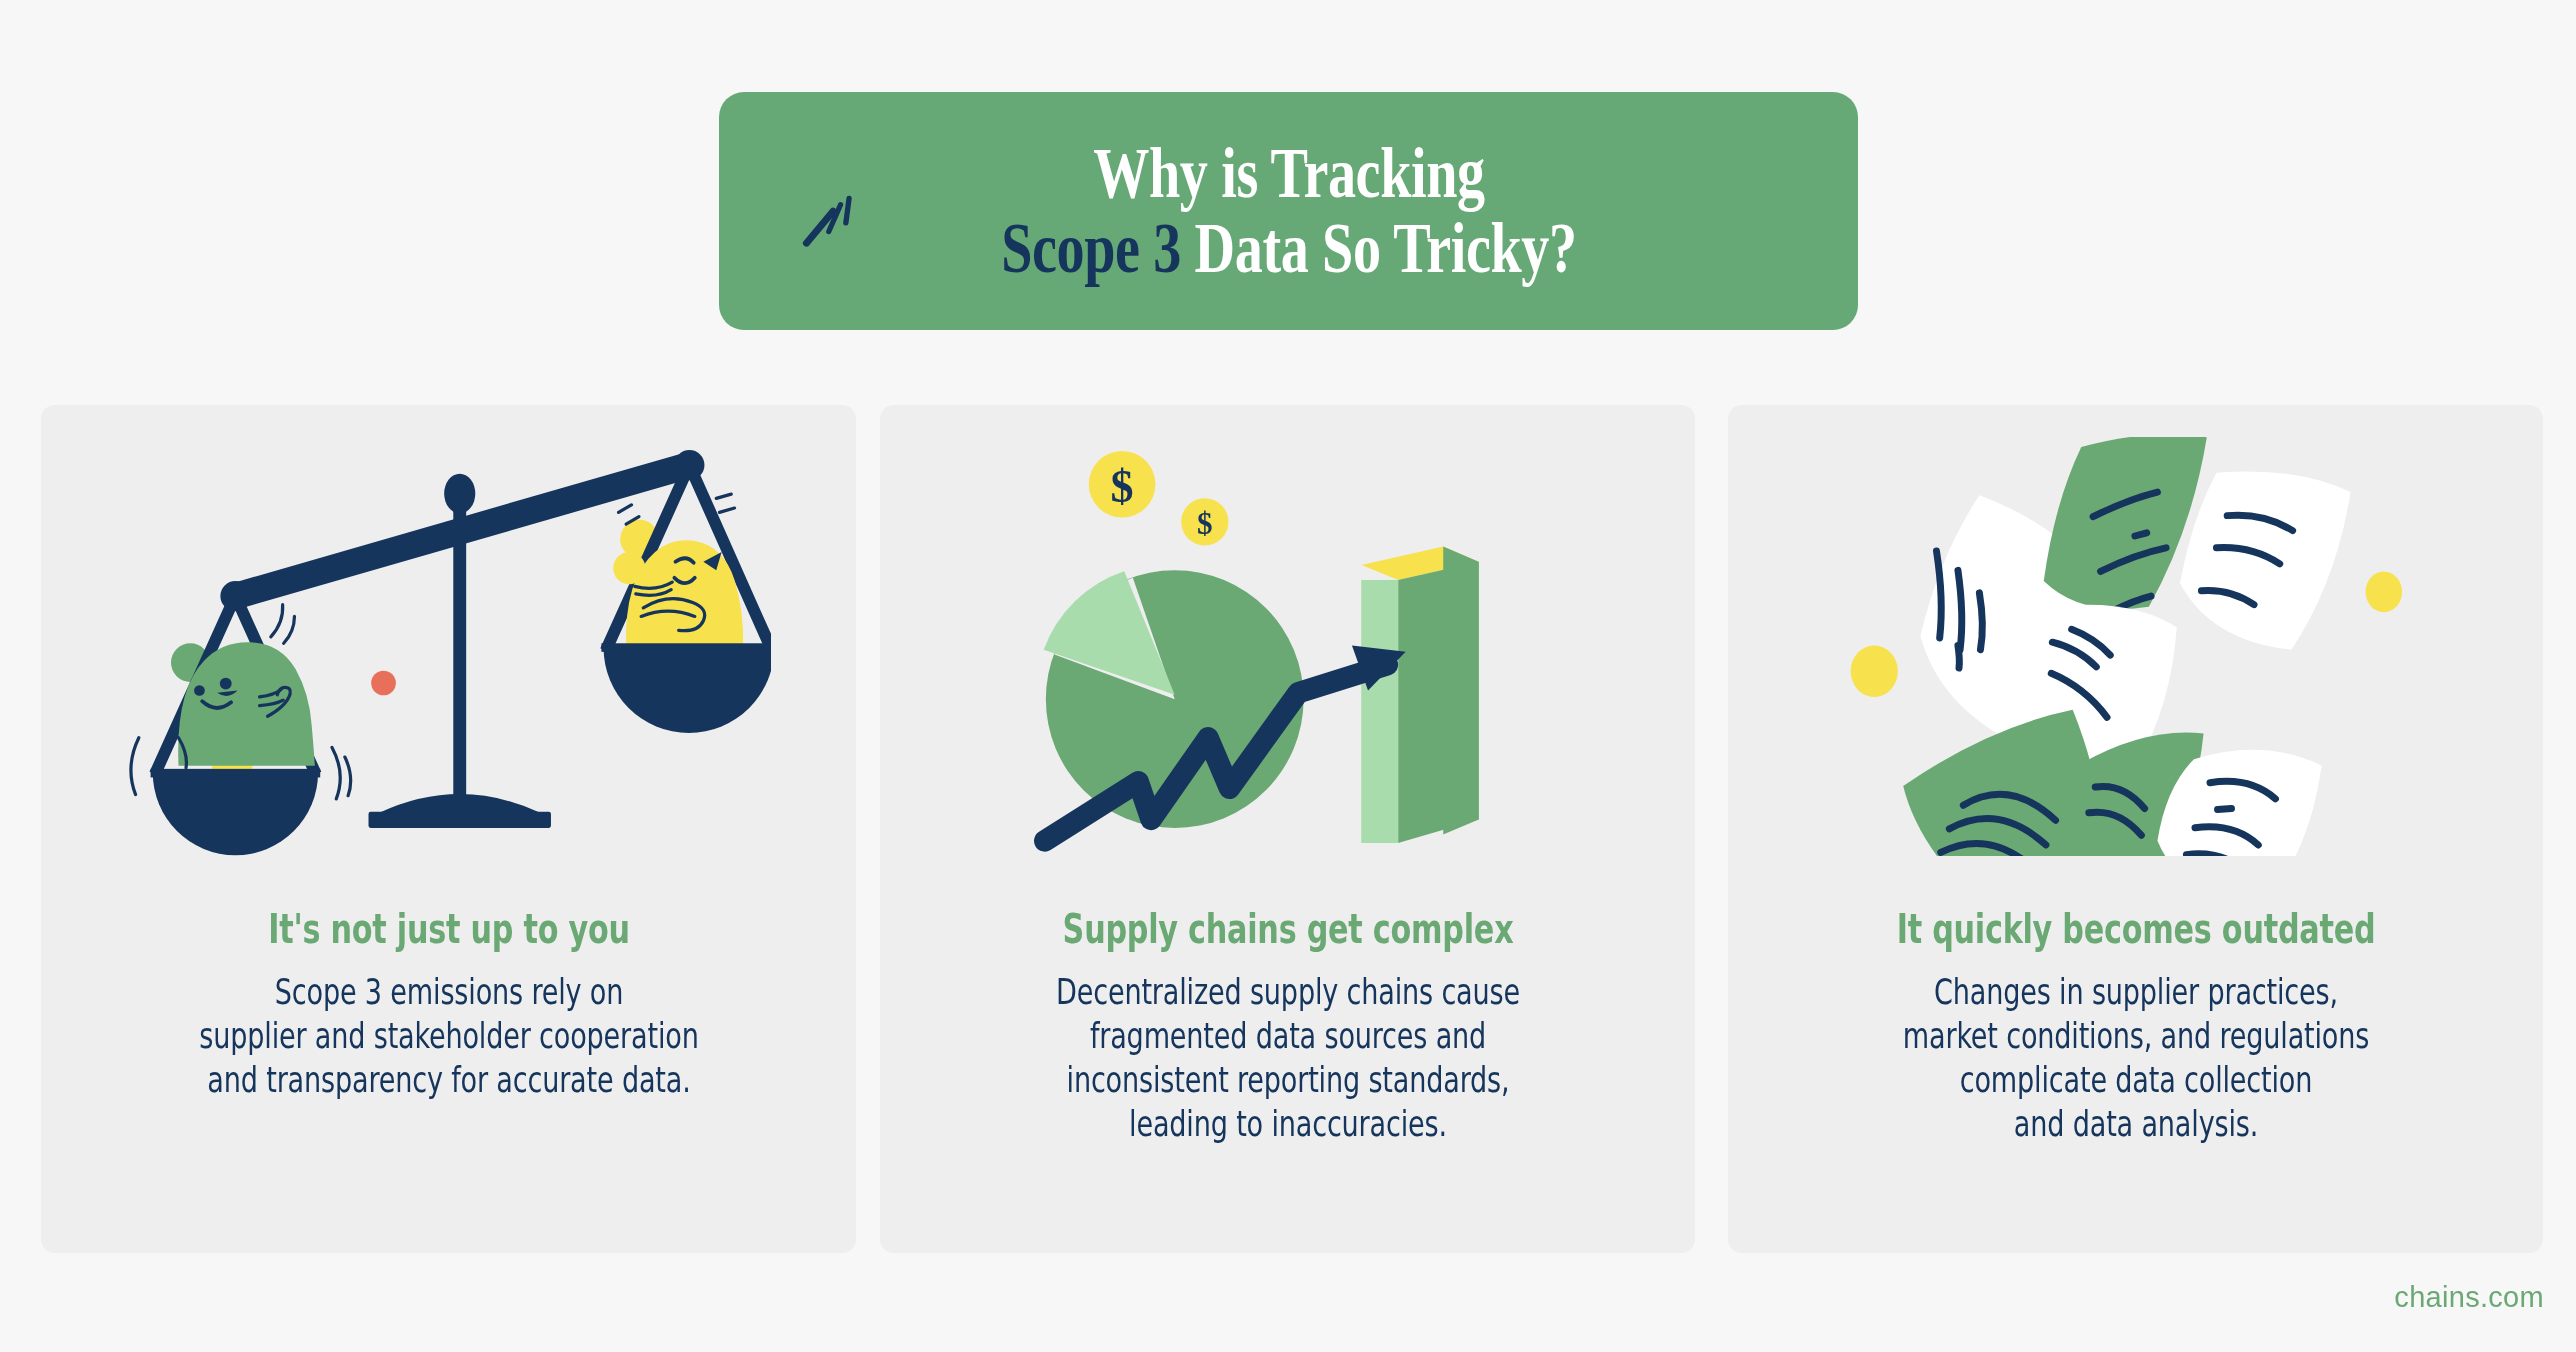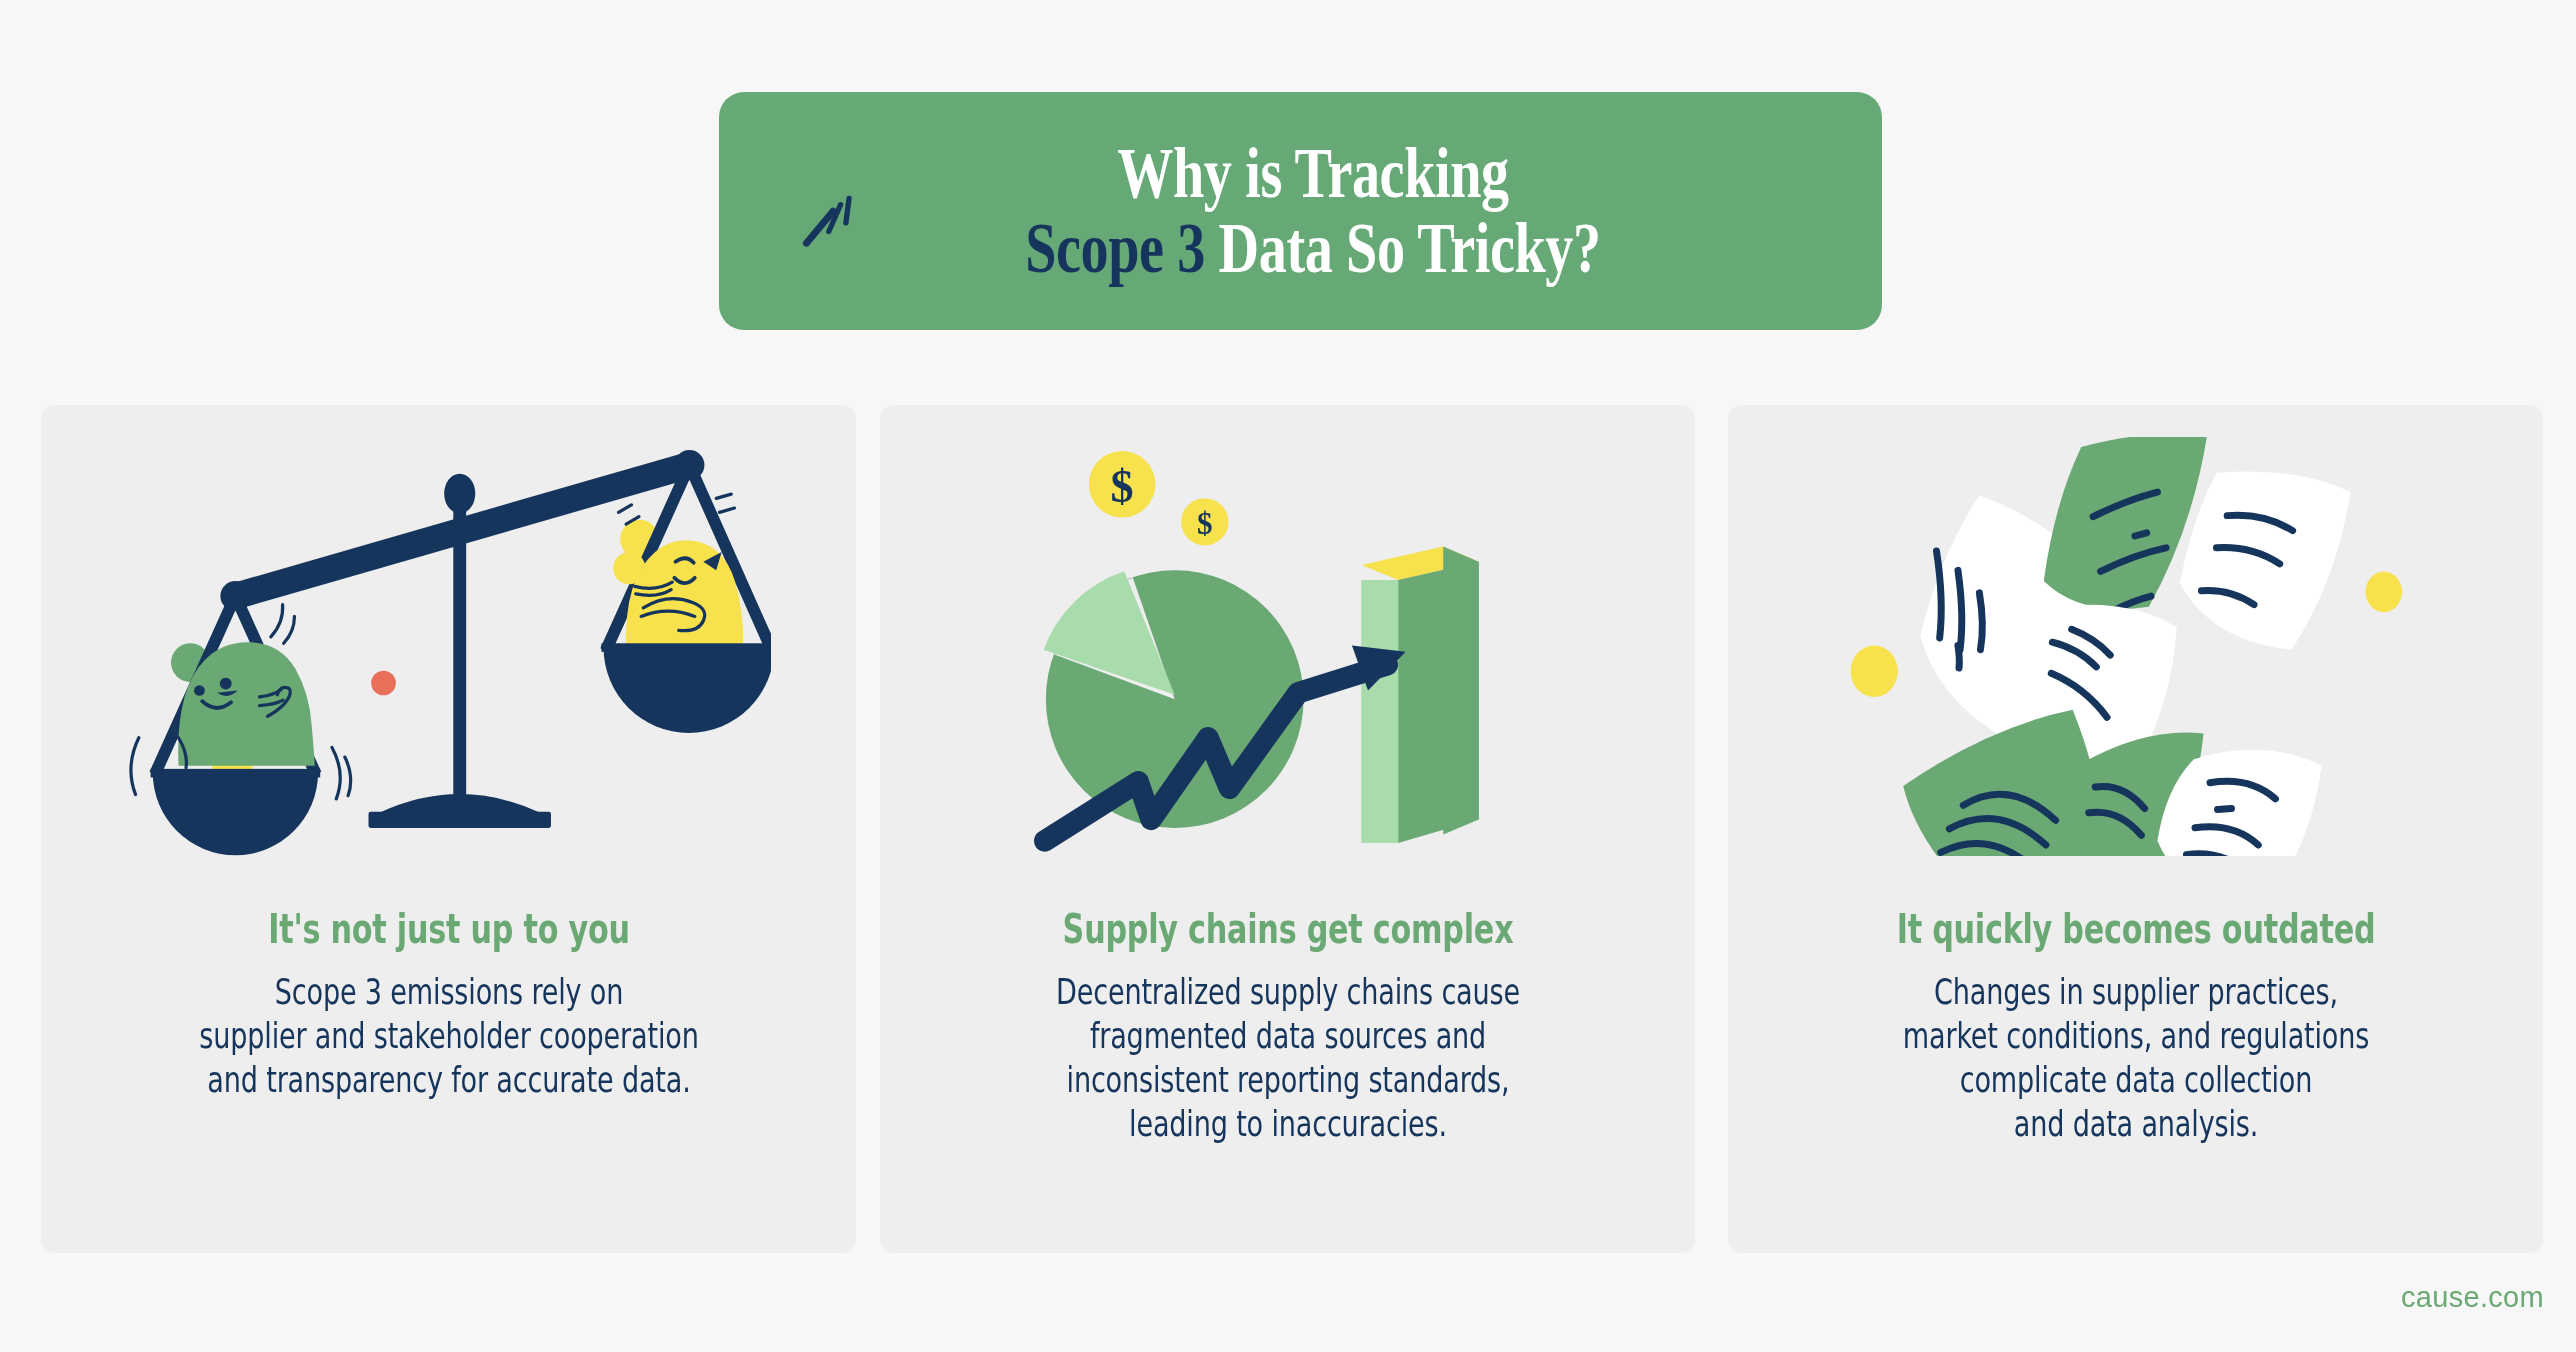--- a/index.html
+++ b/index.html
@@ -15,21 +15,20 @@
   #banner{
     position:absolute;
     left:719px; top:92px;
     width:1139px; height:238px;
     background:#66a976;
     border-radius:25px;
     display:flex;
     flex-direction:column;
     align-items:center;
     justify-content:center;
-    padding-left:24px;
   }
   .title-line{
     font-family:"Liberation Serif", serif;
     font-weight:700;
     font-size:72px;
     line-height:1.04;
     letter-spacing:-0.5px;
     color:#ffffff;
     white-space:nowrap;
     transform:scaleX(.78);
@@ -332,14 +331,14 @@
     </svg>
   </div>
 
   <div class="card-heading">It quickly becomes outdated</div>
   <div class="card-body">Changes in supplier practices,
 market conditions, and regulations
 complicate data collection
 and data analysis.</div>
 </div>
 
-<div id="watermark">cause.com</div>
+<div id="watermark">chains.com</div>
 
 
 </body></html>

